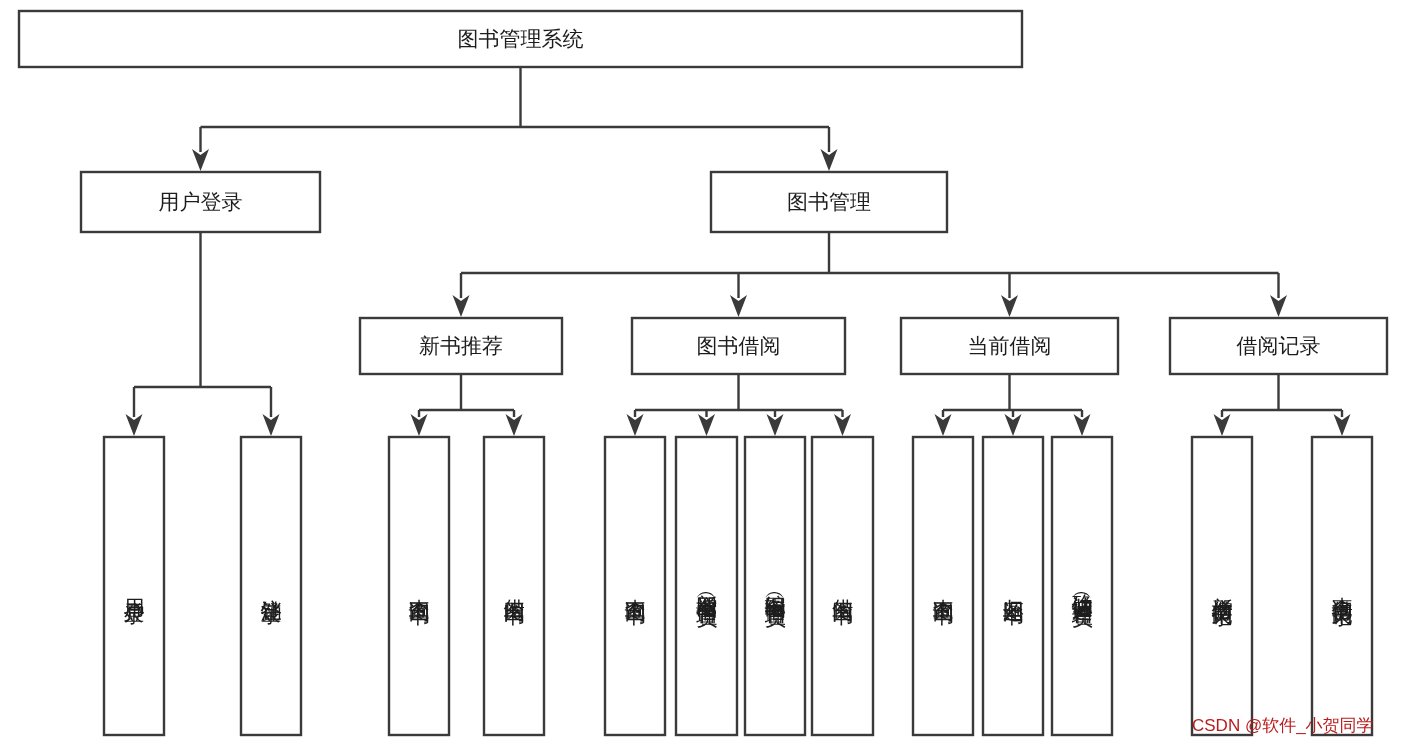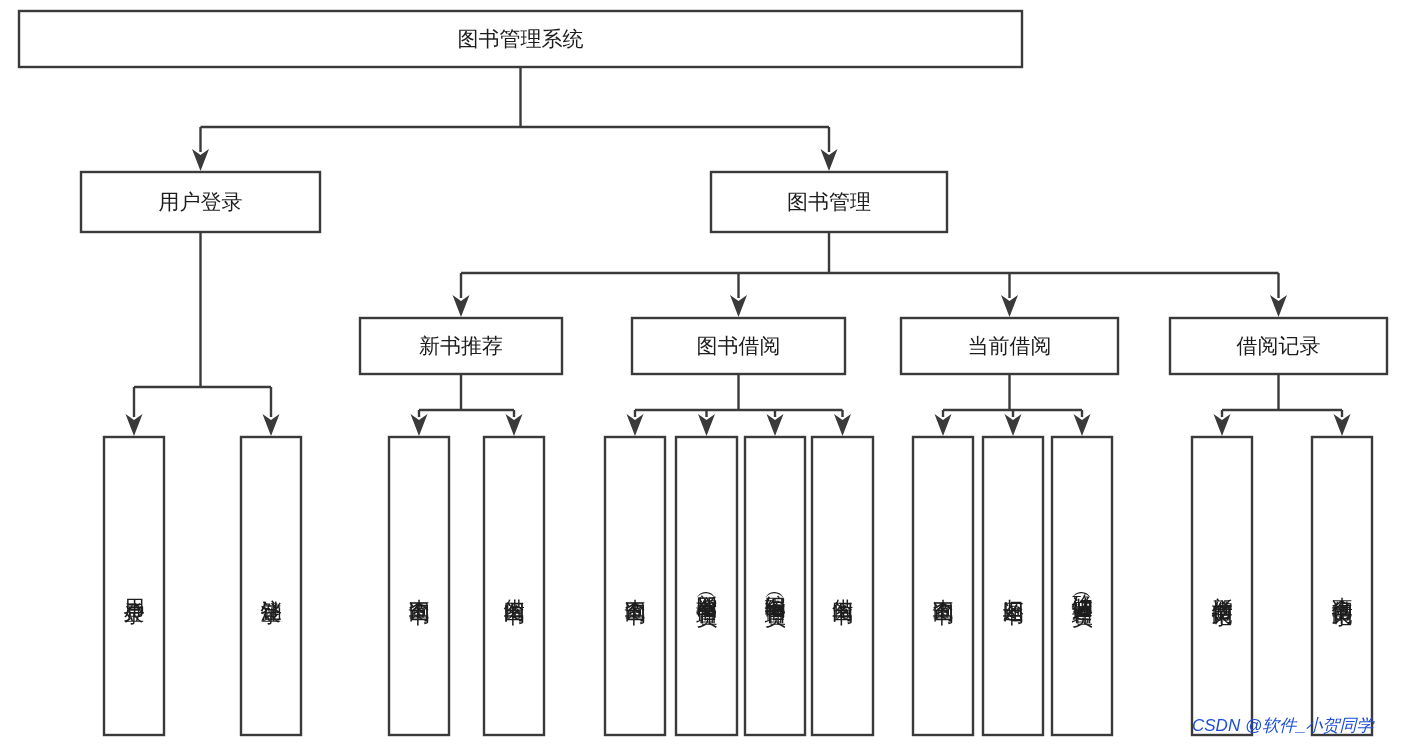--- a/index.html
+++ b/index.html
@@ -63,25 +63,24 @@
     align-items: center;
     justify-content: center;
     text-align: center;
     white-space: nowrap;
     pointer-events: none;
   }
   .watermark {
     position: absolute;
     font-family: "Liberation Sans", "DejaVu Sans", sans-serif;
     font-size: 17px;
-    color: #1d4ed8;
+    color: #b91c1c;
     white-space: nowrap;
     left: 1192px;
     top: 714px;
-    font-style: italic;
   }
 </style>
 </head>
 <body>
 
 <div id="diagram-root">
   <svg class="diagram" viewBox="0 0 1405 747">
     <g id="edges-layer">
         <path class="connector" d="M 520.5 67 L 520.5 127"></path>
         <path class="connector" d="M 200.5 127 L 829 127"></path>

